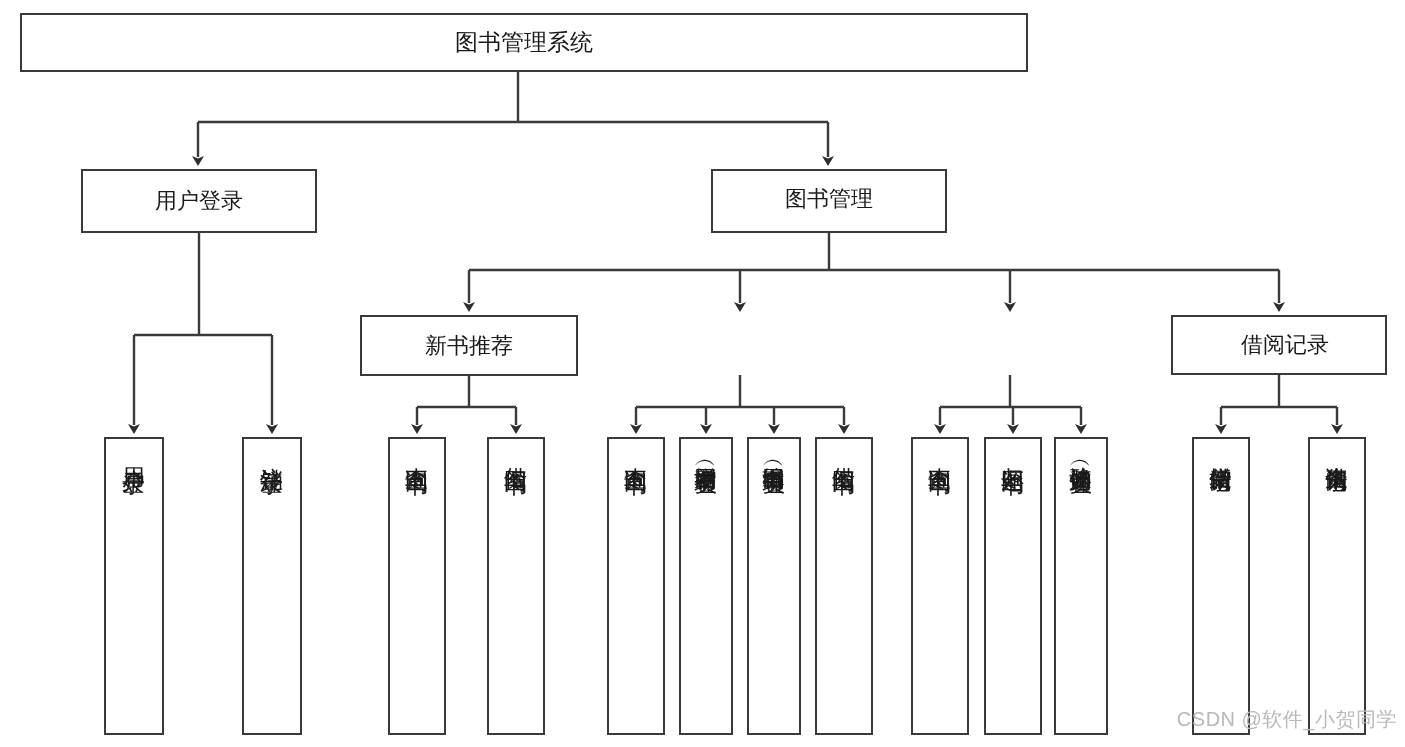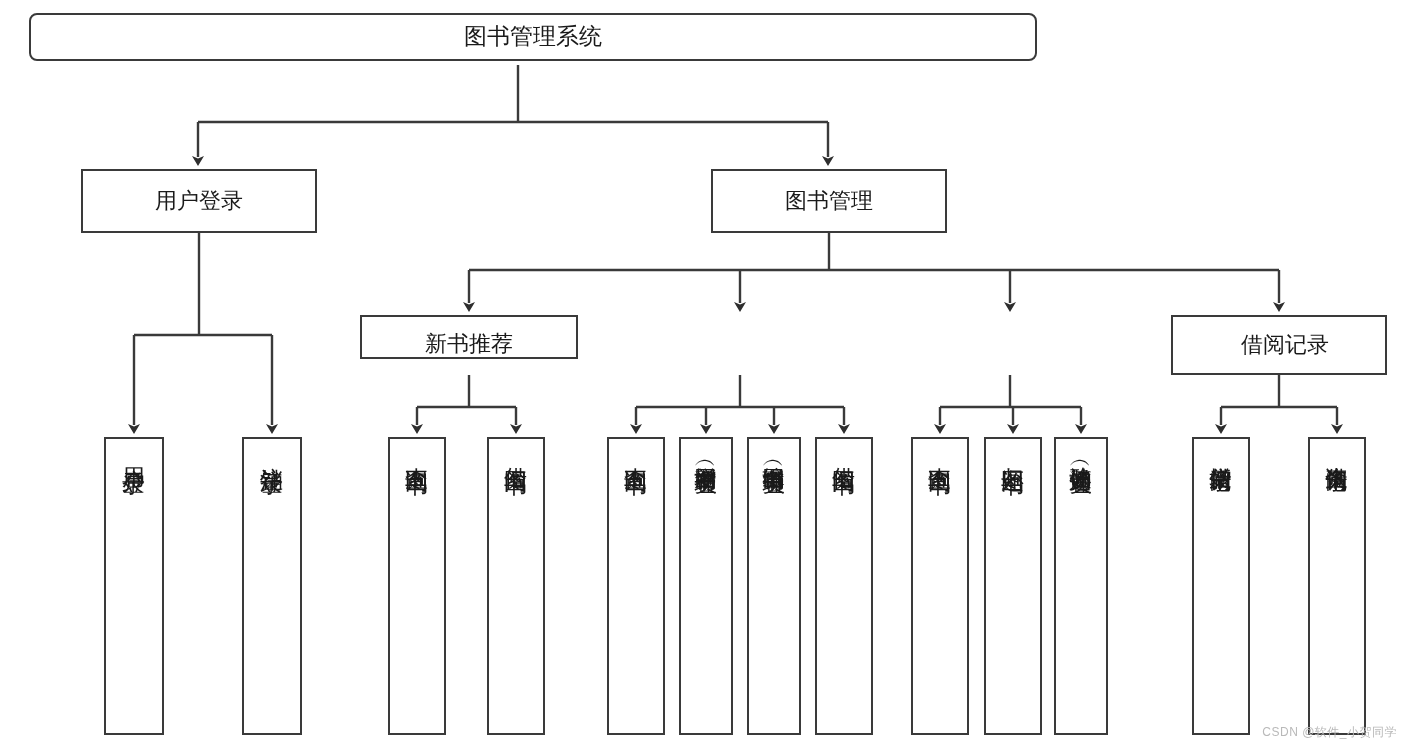--- a/index.html
+++ b/index.html
@@ -58,22 +58,22 @@
     letter-spacing: 2px;
     line-height: 1.05;
   }
   .node-leaf.leaf-tall .label {
     font-size: 22px;
     letter-spacing: 1px;
   }
   .watermark {
     position: absolute;
     right: 8px;
-    bottom: 6px;
-    font-size: 12px;
+    bottom: 14px;
+    font-size: 20px;
     color: #b9b9b9;
     white-space: nowrap;
     letter-spacing: 0.5px;
   }
 </style>
 </head>
 <body>
 
 <div id="diagram-root">
 
@@ -120,32 +120,32 @@
       <path d="M1013,407 L1013,425" marker-end="url(#arrow)"></path>
       <path d="M1081,407 L1081,425" marker-end="url(#arrow)"></path>
 
       <path d="M1279,375 L1279,407"></path>
       <path d="M1221,407 L1337,407"></path>
       <path d="M1221,407 L1221,425" marker-end="url(#arrow)"></path>
       <path d="M1337,407 L1337,425" marker-end="url(#arrow)"></path>
     </g>
   </svg>
 
-  <div class="node node-root" id="node-root" style="left: 29px; top: 13px; width: 1008px; height: 48px; border-radius: 8px;">
+  <div class="node node-root" id="node-root" style="left: 20px; top: 13px; width: 1008px; height: 59px;">
     <span class="label">图书管理系统</span>
   </div>
 
   <div class="node node-branch" id="node-l2-0" style="left: 81px; top: 169px; width: 236px; height: 64px;">
     <span class="label">用户登录</span>
   </div>
-  <div class="node node-branch" id="node-l2-1" style="left: 711px; top: 169px; width: 236px; height: 64px;">
+  <div class="node node-branch" id="node-l2-1" style="left: 711px; top: 169px; width: 236px; height: 64px; font-family: Liberation Mono, monospace;">
     <span class="label">图书管理</span>
   </div>
 
-  <div class="node node-branch" id="node-l3-0" style="left: 360px; top: 315px; width: 218px; height: 44px; align-items: flex-end;">
+  <div class="node node-branch" id="node-l3-0" style="left: 360px; top: 315px; width: 218px; height: 61px;">
     <span class="label">新书推荐</span>
   </div>
   <div class="node node-branch" id="node-l3-3" style="left: 1171px; top: 315px; width: 216px; height: 60px; padding-left: 12px;">
     <span class="label">借阅记录</span>
   </div>
 
   <div class="node node-leaf" id="node-leaf-0" style="left: 104px; top: 437px; width: 60px; height: 298px;">
     <span class="label">用户登录</span>
   </div>
   <div class="node node-leaf" id="node-leaf-1" style="left: 242px; top: 437px; width: 60px; height: 298px;">

